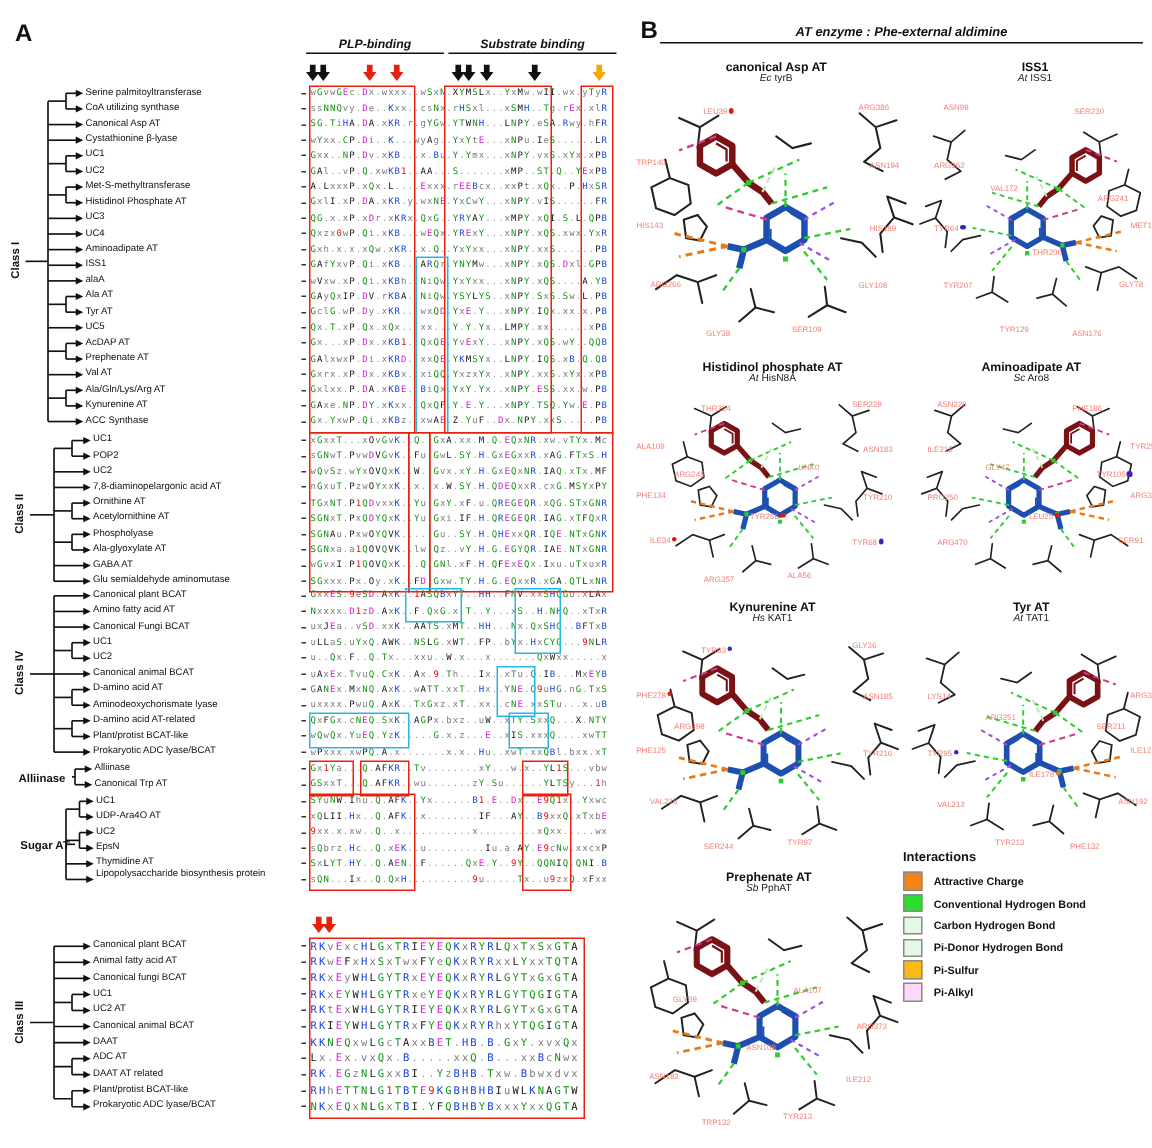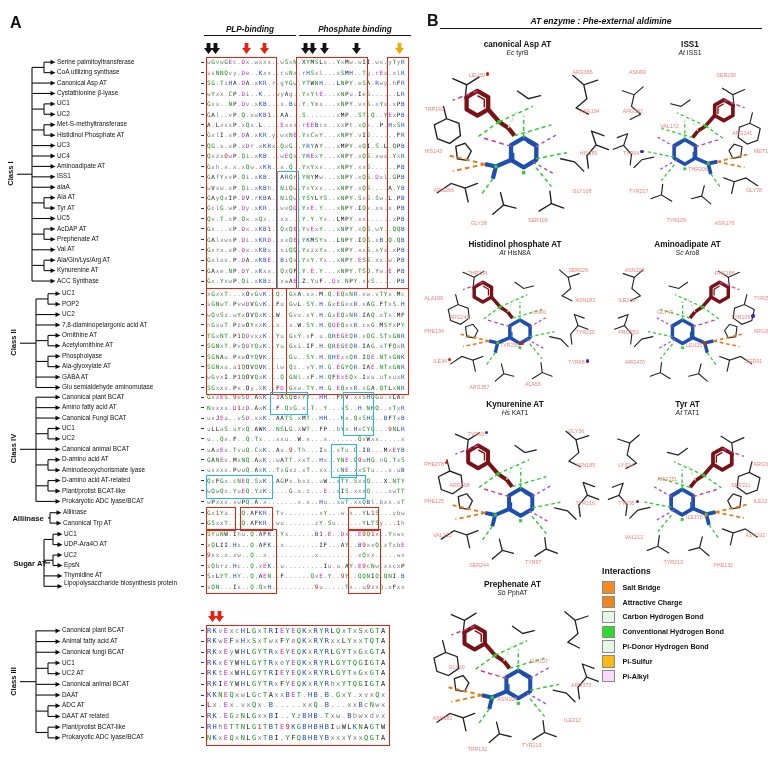--- a/index.html
+++ b/index.html
@@ -210,21 +210,21 @@
       <line x1="36" y1="684.35" x2="56" y2="684.35" stroke="#111" stroke-width="1.1"></line>
       <line x1="36" y1="695.0500000000001" x2="56" y2="695.0500000000001" stroke="#111" stroke-width="1.1"></line>
       <line x1="36" y1="630.85" x2="36" y2="732.5" stroke="#111" stroke-width="1.1"></line>
       <line x1="20" y1="681.675" x2="36" y2="681.675" stroke="#111" stroke-width="1.1"></line>
     </svg>
 
   <div class="panel-letter" style="left:10px;top:14px">A</div>
   <div class="panel-letter" style="left:427px;top:12px">B</div>
 
   <div class="hdr" style="left:204px;top:25px;width:92px">PLP-binding</div>
-  <div class="hdr" style="left:299px;top:25px;width:112px">Phosphate binding</div>
+  <div class="hdr" style="left:299px;top:25px;width:112px">Substrate binding</div>
 
   <div id="pbtitle">AT enzyme : Phe-external aldimine</div>
 
   <div id="leaves">
       <div class="leaf" style="left: 57px; top: 58.81px;">Serine palmitoyltransferase</div>
       <div class="leaf" style="left: 57px; top: 69.23px;">CoA utilizing synthase</div>
       <div class="leaf" style="left: 57px; top: 79.65px;">Canonical Asp AT</div>
       <div class="leaf" style="left: 57px; top: 90.07px;">Cystathionine β-lyase</div>
       <div class="leaf" style="left: 57px; top: 100.49px;">UC1</div>
       <div class="leaf" style="left: 57px; top: 110.91px;">UC2</div>
@@ -630,34 +630,30 @@
         <div class="res" style="left: 72.5px; top: 116px;">ASN108</div>
         <div class="res" style="left: 104px; top: 77.6px;">ALA107</div>
         <div class="res" style="left: 23.5px; top: 84px;">GLY39</div>
       </div>
     </div>
 
   <div id="legend">
     <div class="legtitle">Interactions</div>
     <div id="legitems">
         <div class="legitem">
-          <span class="sw" style="background: rgb(242, 139, 32);"></span>
-          <span class="leglab">Salt Bridge</span>
-        </div>
-        <div class="legitem">
           <span class="sw" style="background: rgb(240, 134, 27);"></span>
           <span class="leglab">Attractive Charge</span>
+        </div>
+        <div class="legitem">
+          <span class="sw" style="background: rgb(46, 219, 46);"></span>
+          <span class="leglab">Conventional Hydrogen Bond</span>
         </div>
         <div class="legitem">
           <span class="sw" style="background: rgb(228, 248, 230);"></span>
           <span class="leglab">Carbon Hydrogen Bond</span>
-        </div>
-        <div class="legitem">
-          <span class="sw" style="background: rgb(46, 219, 46);"></span>
-          <span class="leglab">Conventional Hydrogen Bond</span>
         </div>
         <div class="legitem">
           <span class="sw" style="background: rgb(228, 248, 230);"></span>
           <span class="leglab">Pi-Donor Hydrogen Bond</span>
         </div>
         <div class="legitem">
           <span class="sw" style="background: rgb(253, 185, 19);"></span>
           <span class="leglab">Pi-Sulfur</span>
         </div>
         <div class="legitem">

